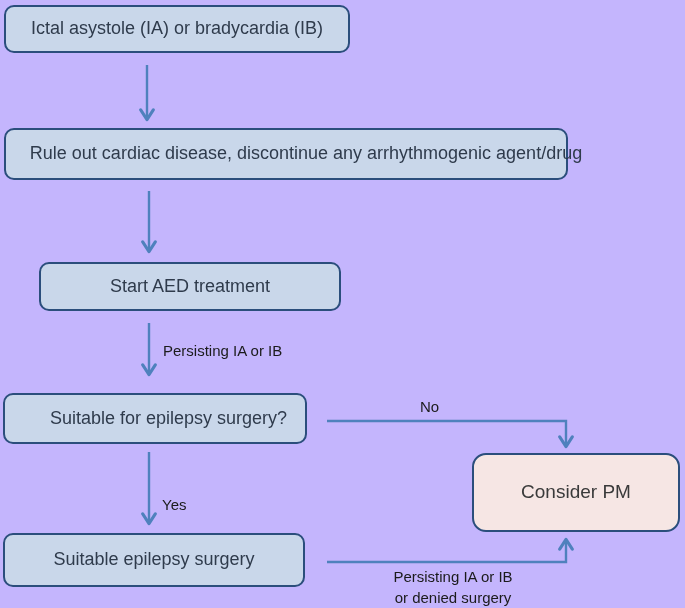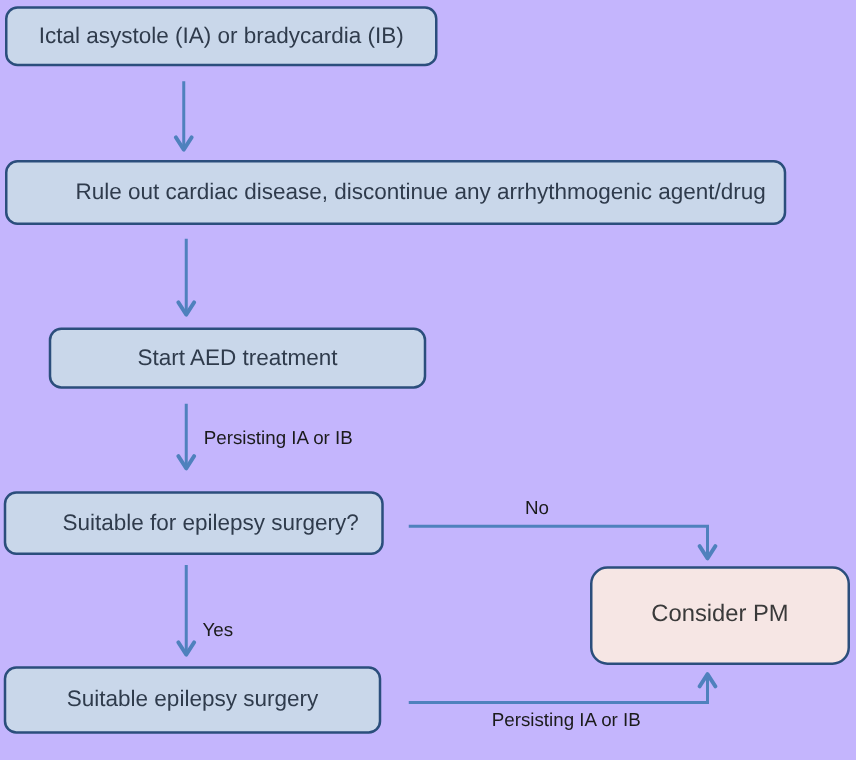--- a/index.html
+++ b/index.html
@@ -20,21 +20,21 @@
     display: flex;
     align-items: center;
     justify-content: center;
     text-align: center;
     font-size: 18px;
     color: #2f3b4c;
     white-space: nowrap;
     line-height: 1.1;
   }
   #node-ia       { left: 4px;   top: 5px;   width: 346px; height: 48px; }
-  #node-rule     { left: 4px;   top: 128px; width: 625px; height: 52px; padding-left: 40px; }
+  #node-rule     { left: 4px;   top: 128px; width: 564px; height: 52px; padding-left: 40px; }
   #node-aed      { left: 3px;   top: 262px; width: 302px; height: 49px; margin-left: 36px; }
   #node-suitable { left: 3px;   top: 393px; width: 304px; height: 51px; padding-left: 27px; }
   #node-surgery  { left: 3px;   top: 533px; width: 302px; height: 54px; }
   #node-pm {
     left: 472px; top: 453px; width: 208px; height: 79px;
     background: #f6e6e4;
     border-radius: 14px;
     font-size: 19px;
     color: #3a3a3a;
   }
@@ -93,15 +93,16 @@
   <div class="node" id="node-pm">Consider PM</div>
 
   <div class="edge-label" id="label-persisting-1">Persisting IA or IB</div>
 
   <div class="edge-label" id="label-no">No</div>
 
   <div class="edge-label" id="label-yes">Yes</div>
 
   <div class="edge-label" id="label-persisting-2">
     <div>Persisting IA or IB</div>
+    <div>or denied surgery</div>
   </div>
 
 </div>
 
 </body></html>

